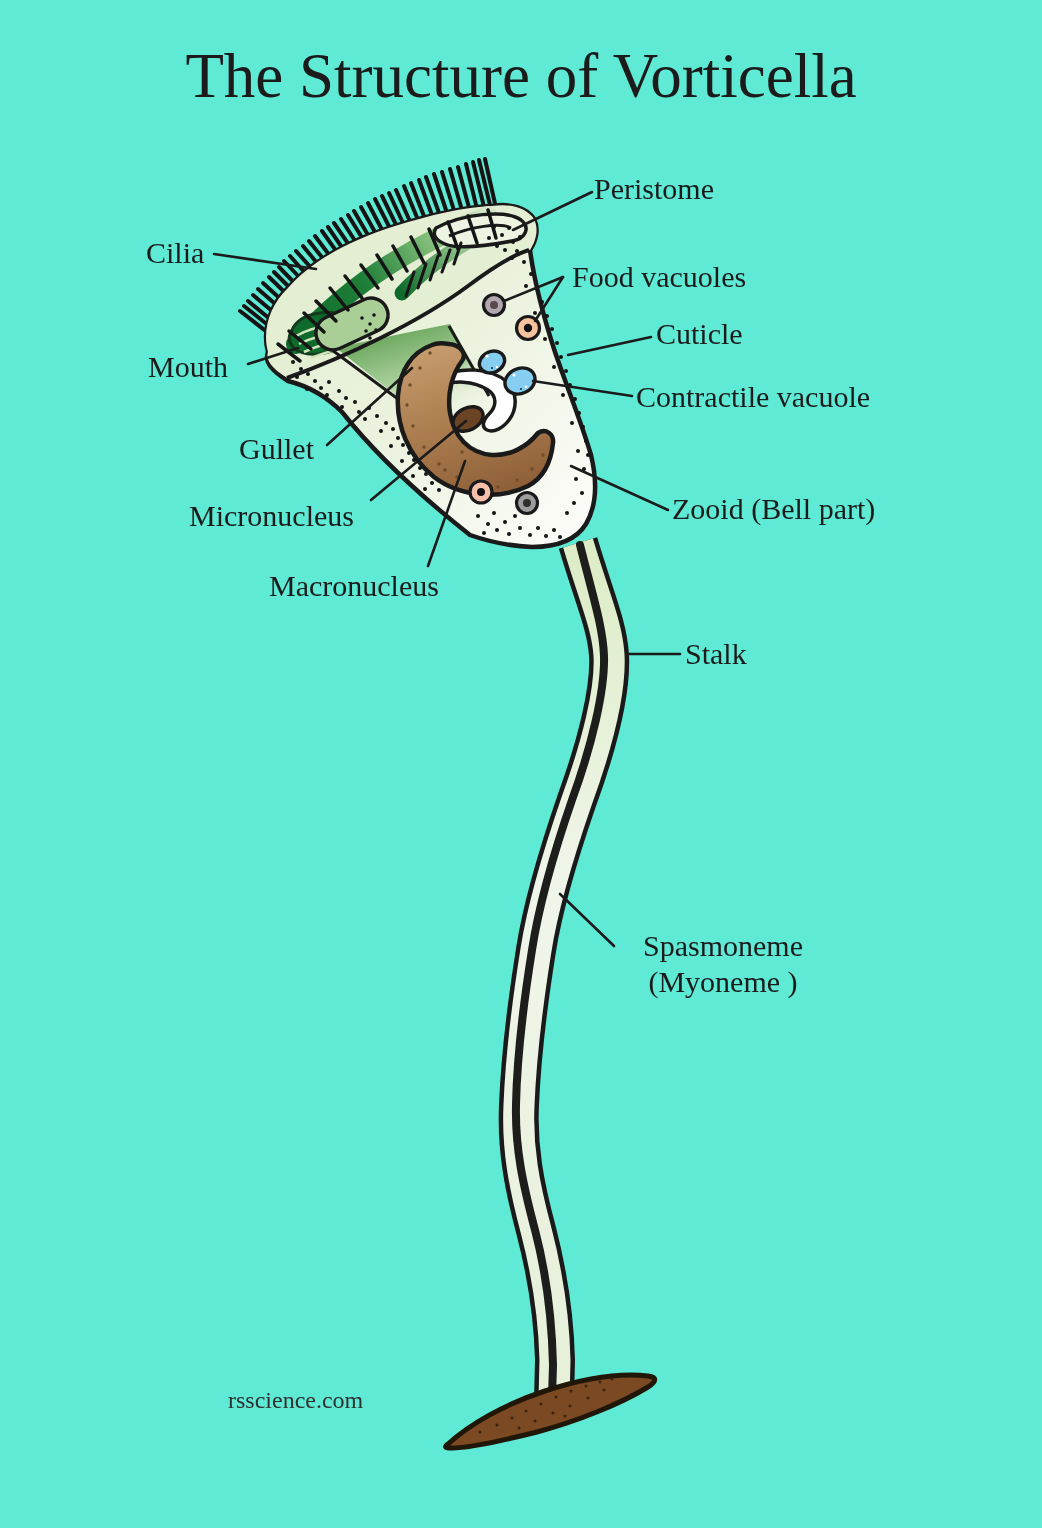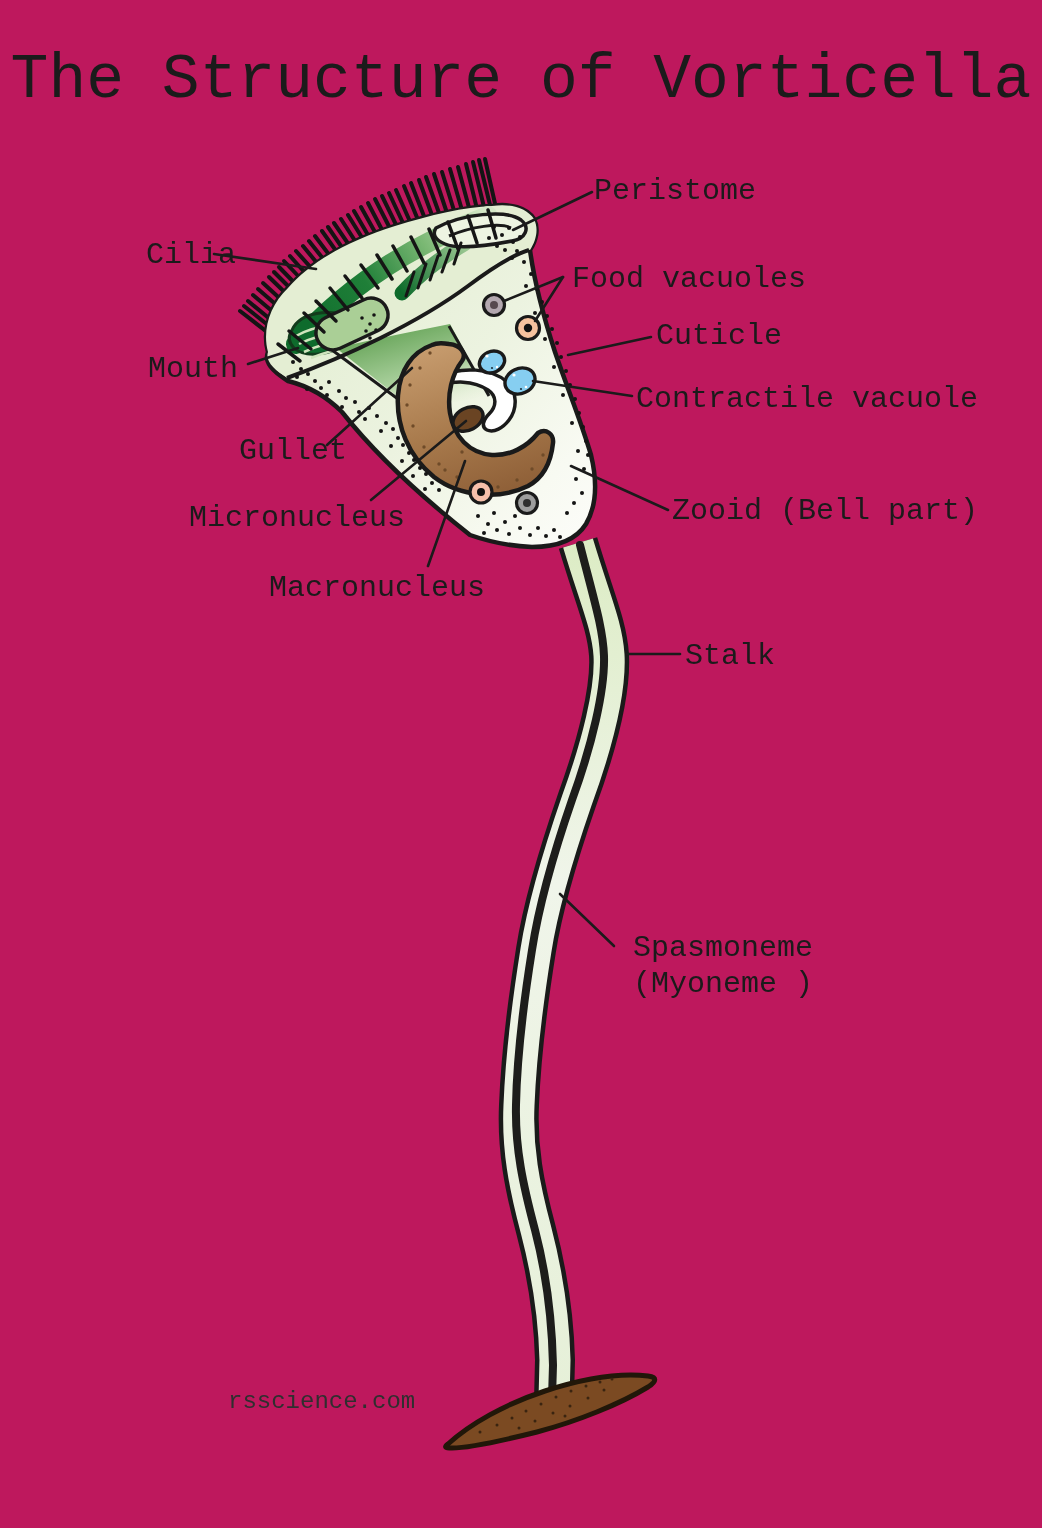--- a/index.html
+++ b/index.html
@@ -1,17 +1,17 @@
 <!DOCTYPE html>
 <html><head>
 <meta charset="utf-8">
 <style>
   html,body{margin:0;padding:0;background:#fff;}
-  .page{position:relative;width:1042px;height:1528px;background:#be185d;overflow:hidden;
-        font-family:Liberation Mono, monospace;}
+  .page{position:relative;width:1042px;height:1528px;background:#5eead4;overflow:hidden;
+        font-family:Liberation Serif, serif;}
   svg{position:absolute;left:0;top:0;}
   text{fill:#1b1b1b;}
   .title-text{font-size:63px;}
   .label-text{font-size:30px;}
   .label-text2{font-size:30px;}
   .credit-text{font-size:24px;fill:#2f2f2f;}
   .leader{stroke:#1b1b1b;stroke-width:2.6;fill:none;stroke-linecap:round;}
 </style>
 </head>
 <body>

